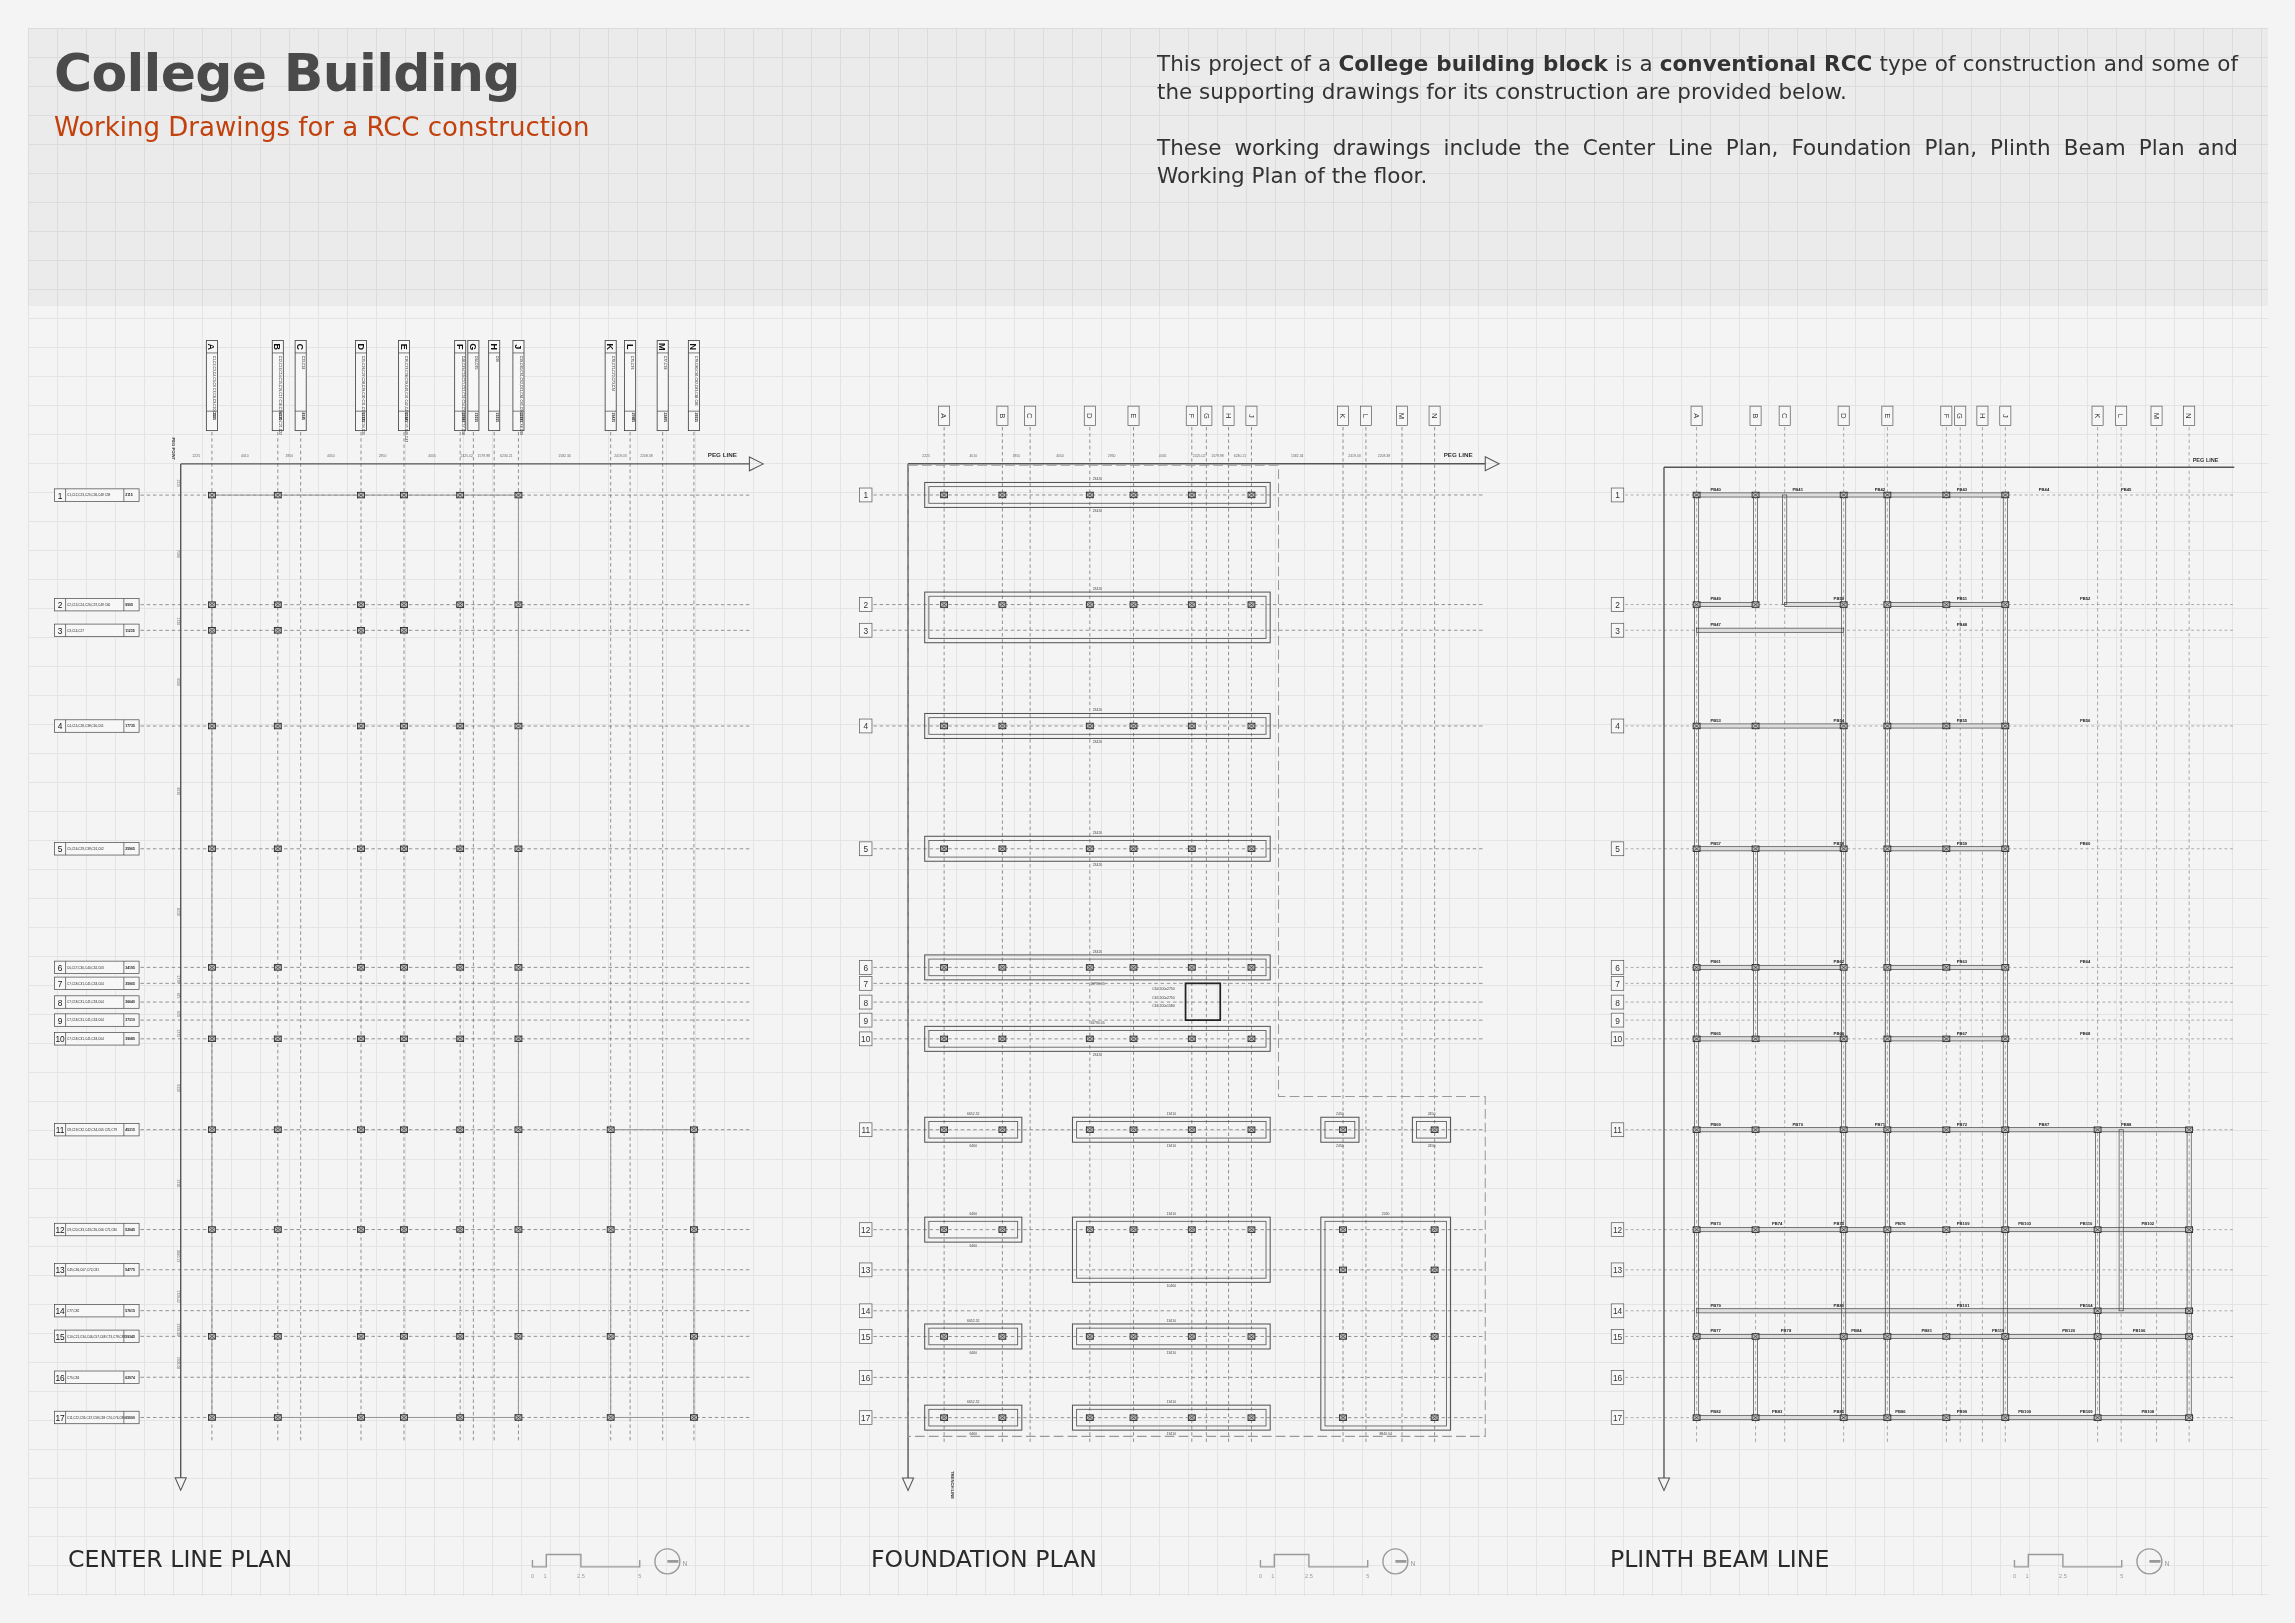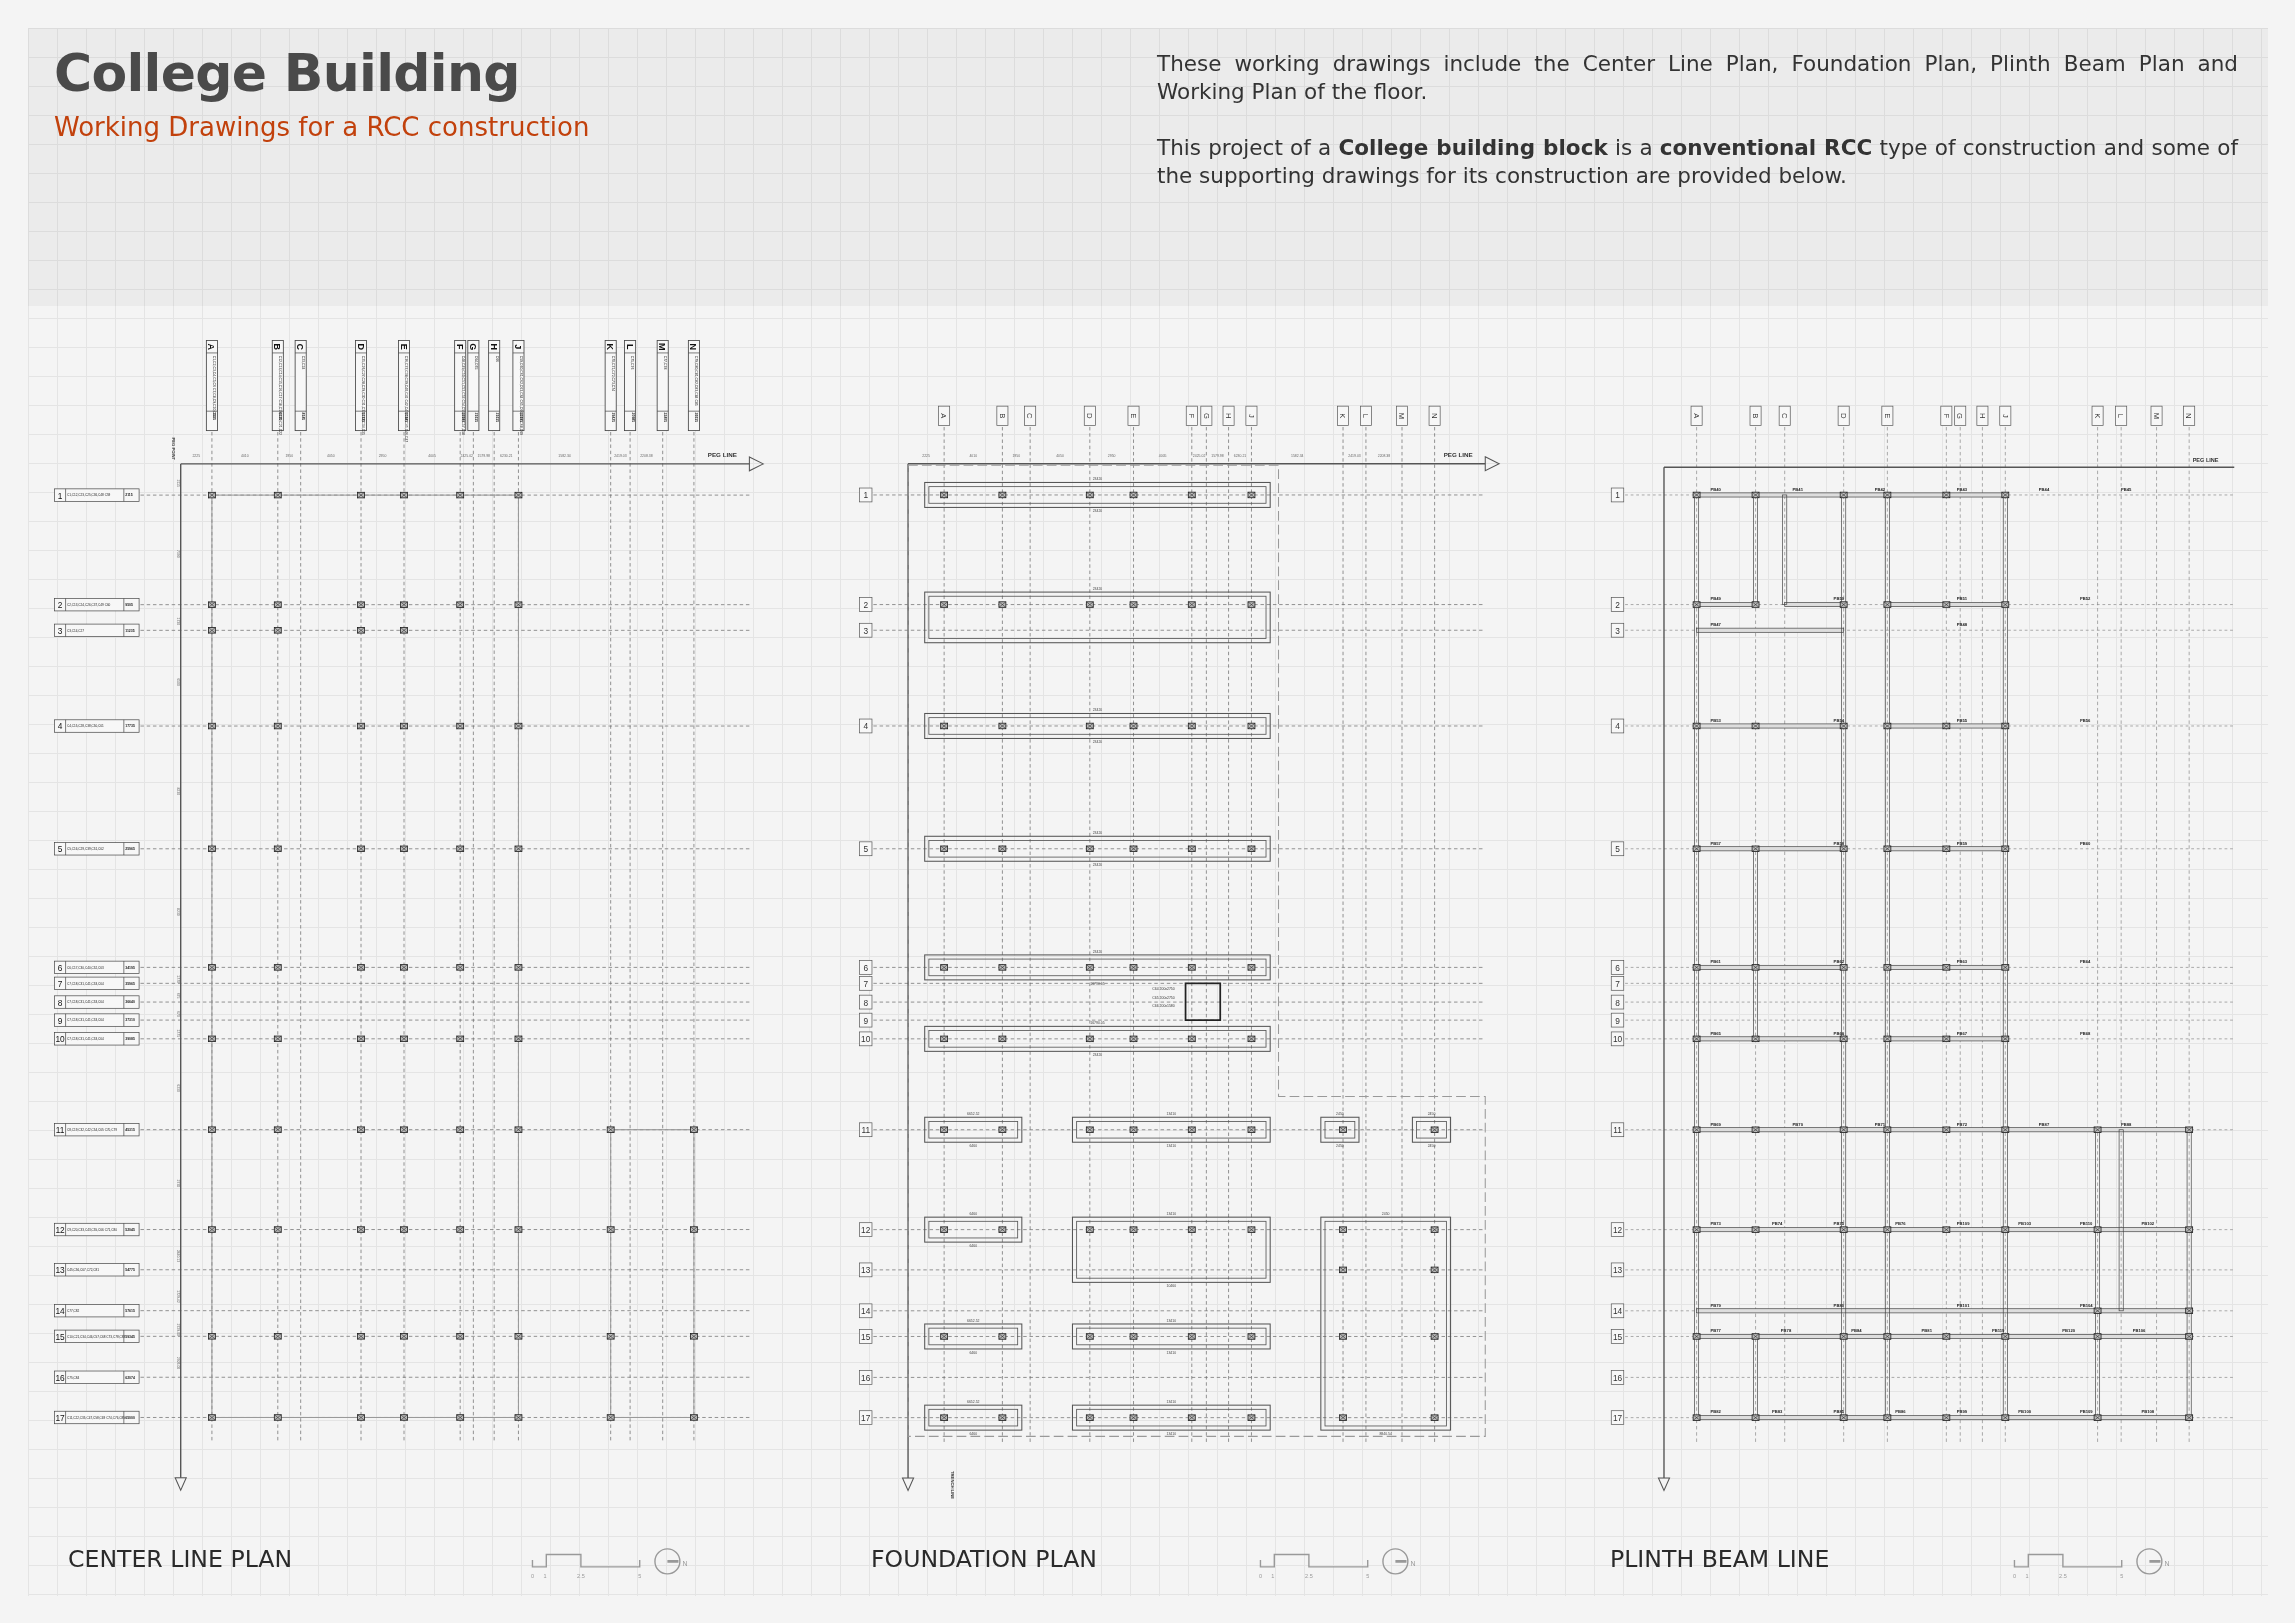--- a/index.html
+++ b/index.html
@@ -25,22 +25,22 @@
 </head>
 <body>
 
 <div class="sheet"></div>
 <div class="header-band"></div>
 
 <div class="title">College Building</div>
 <div class="subtitle">Working Drawings for a RCC construction</div>
 
 <div class="desc">
+  <p><span>This project of a </span><b>College building block</b><span> is a </span><b>conventional RCC</b><span> type of construction and some of the supporting drawings for its construction are provided below.</span></p>
   <p>These working drawings include the Center Line Plan, Foundation Plan, Plinth Beam Plan and Working Plan of the floor.</p>
-  <p><span>This project of a </span><b>College building block</b><span> is a </span><b>conventional RCC</b><span> type of construction and some of the supporting drawings for its construction are provided below.</span></p>
 </div>
 
 <svg class="plan" id="plan-centerline" style="left:42px" width="749" height="1180" viewBox="0 0 1080 1700">
     <g>
       <rect x="237" y="10" width="16" height="130" fill="#f7f7f7" stroke="#444" stroke-width="1.2"></rect>
       <line x1="237" y1="28" x2="253" y2="28" stroke="#444" stroke-width="1"></line>
       <line x1="237" y1="112" x2="253" y2="112" stroke="#444" stroke-width="1"></line>
       <text x="245" y="24" font-size="13" font-weight="bold" text-anchor="middle" fill="#111" class="t" transform="rotate(90 245 19)">A</text>
       <text x="247" y="32" font-size="5" fill="#222" class="t" transform="rotate(90 247 32)">C1,C2,C3,C4,C5,C6 C7,C8,C9,C10,C11</text>
       <text x="247" y="114" font-size="5" font-weight="bold" fill="#222" class="t" transform="rotate(90 247 114)">2225</text>

